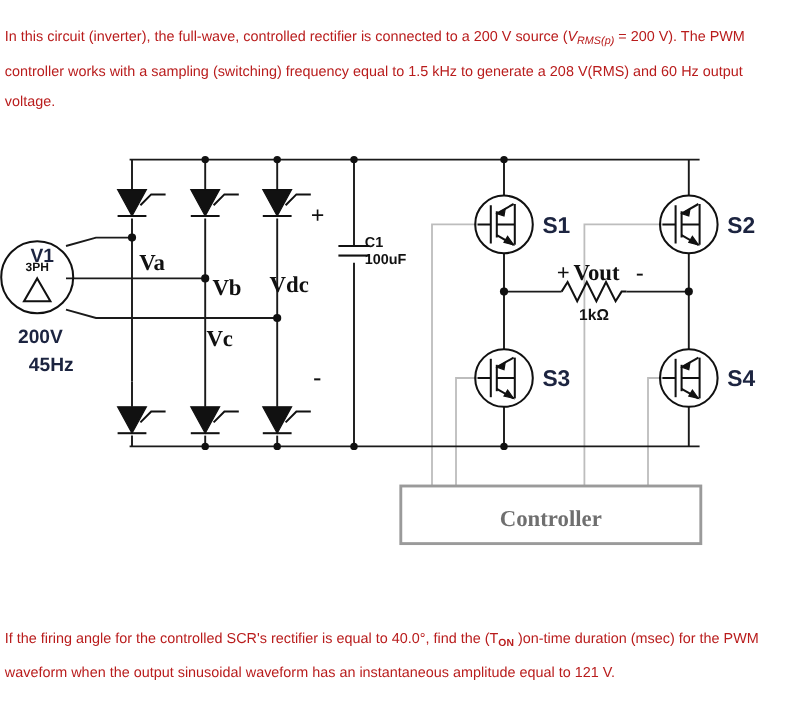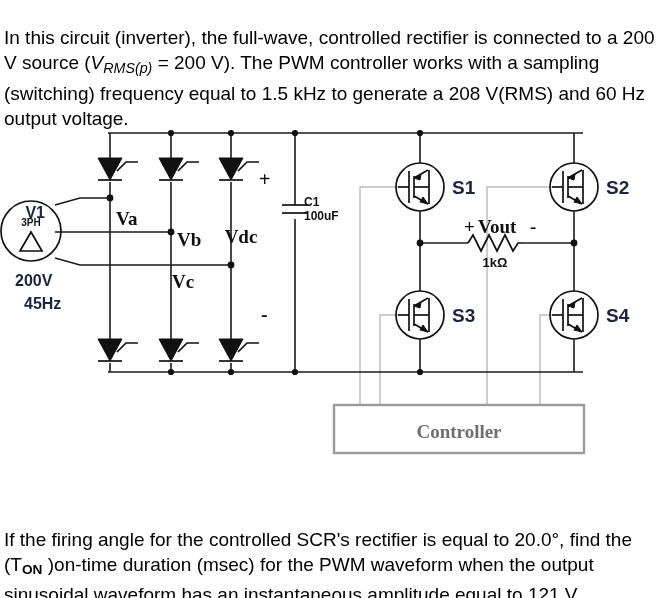--- a/index.html
+++ b/index.html
@@ -17,23 +17,23 @@
   }
   .page {
     position: relative;
     width: 662px;
     height: 598px;
   }
   .prose {
     position: absolute;
     left: 4px;
     width: 652px;
-    font-size: 19px;
+    font-size: 12px;
     line-height: 25px;
-    color: #000000;
+    color: #b91c1c;
     font-family: "Liberation Sans", sans-serif;
   }
   #intro-text { top: 6px; }
   #question-text { top: 508px; }
   .prose i { font-style: italic; }
   .sub {
     font-size: 0.75em;
     vertical-align: -0.28em;
     font-style: italic;
   }
@@ -303,16 +303,16 @@
         <circle class="node" cx="574" cy="143" r="3.4"></circle>
         <circle class="node" cx="171" cy="272" r="3.1"></circle>
         <circle class="node" cx="231" cy="272" r="3.1"></circle>
         <circle class="node" cx="295" cy="272" r="3.1"></circle>
         <circle class="node" cx="420" cy="272" r="3.1"></circle>
       </g>
     </svg>
   </div>
 
   <p class="prose" id="question-text">
-    <span>If the firing angle for the controlled SCR's rectifier is equal to 20.0°,  find the (T</span><span class="subup">ON</span><span> )on-time duration (msec) for the PWM waveform when the output sinusoidal waveform has an instantaneous amplitude equal to 121 V.</span>
+    <span>If the firing angle for the controlled SCR's rectifier is equal to 40.0°,  find the (T</span><span class="subup">ON</span><span> )on-time duration (msec) for the PWM waveform when the output sinusoidal waveform has an instantaneous amplitude equal to 121 V.</span>
   </p>
 
 </div>
 
 </body></html>

